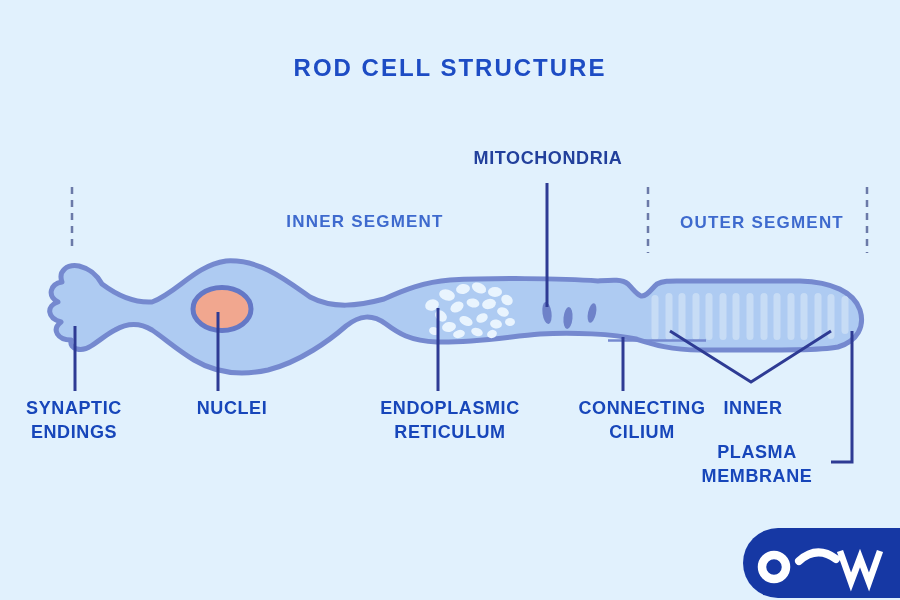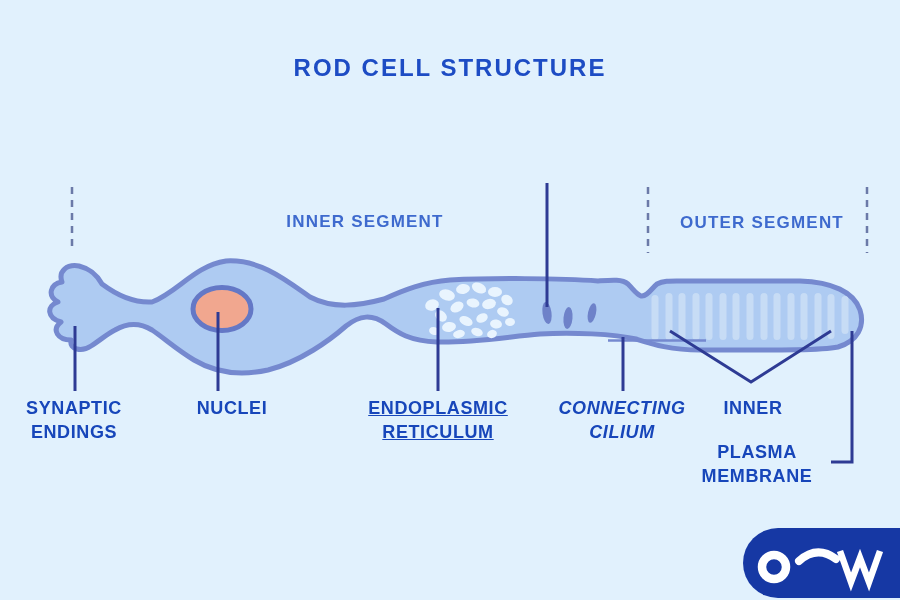--- a/index.html
+++ b/index.html
@@ -160,26 +160,27 @@
       <polyline points="670,331 751,382 831,331"></polyline>
       <polyline points="852,331 852,462 831,462"></polyline>
     </g>
   </svg>
 
   <div class="title">ROD CELL STRUCTURE</div>
 
   <div class="seg-lbl" style="left:762px; top:213px;">OUTER SEGMENT</div>
   <div class="seg-lbl" style="left:365px; top:212px;">INNER SEGMENT</div>
 
+  <div class="lbl lbl-mitochondria" style="left:548px; top:146px;">MITOCHONDRIA</div>
   <div class="lbl" style="left:74px; top:396px;">SYNAPTIC
 ENDINGS</div>
   <div class="lbl" style="left:232px; top:396px;">NUCLEI</div>
-  <div class="lbl" style="left:438px; top:396px;text-decoration:underline;">ENDOPLASMIC
+  <div class="lbl" style="left:450px; top:396px;">ENDOPLASMIC
 RETICULUM</div>
-  <div class="lbl" style="left:622px; top:396px;font-style:italic;">CONNECTING
+  <div class="lbl" style="left:642px; top:396px;">CONNECTING
 CILIUM</div>
   <div class="lbl" style="left:753px; top:396px;">INNER</div>
   <div class="lbl" style="left:757px; top:440px;">PLASMA
 MEMBRANE</div>
 
   <div class="logo-pill">
     <svg width="190" height="70" viewBox="0 0 190 70" style="stroke:var(--logo-fg,#ffffff);fill:none;">
       <circle cx="31" cy="39" r="12" stroke-width="8.5"></circle>
       <path d="M 56 33 Q 74 17 93 31" stroke-width="8" stroke-linecap="round"></path>
       <polyline points="97,23 108,54 117,30 126,54 137,23" stroke-width="6.5" stroke-linejoin="miter"></polyline>

